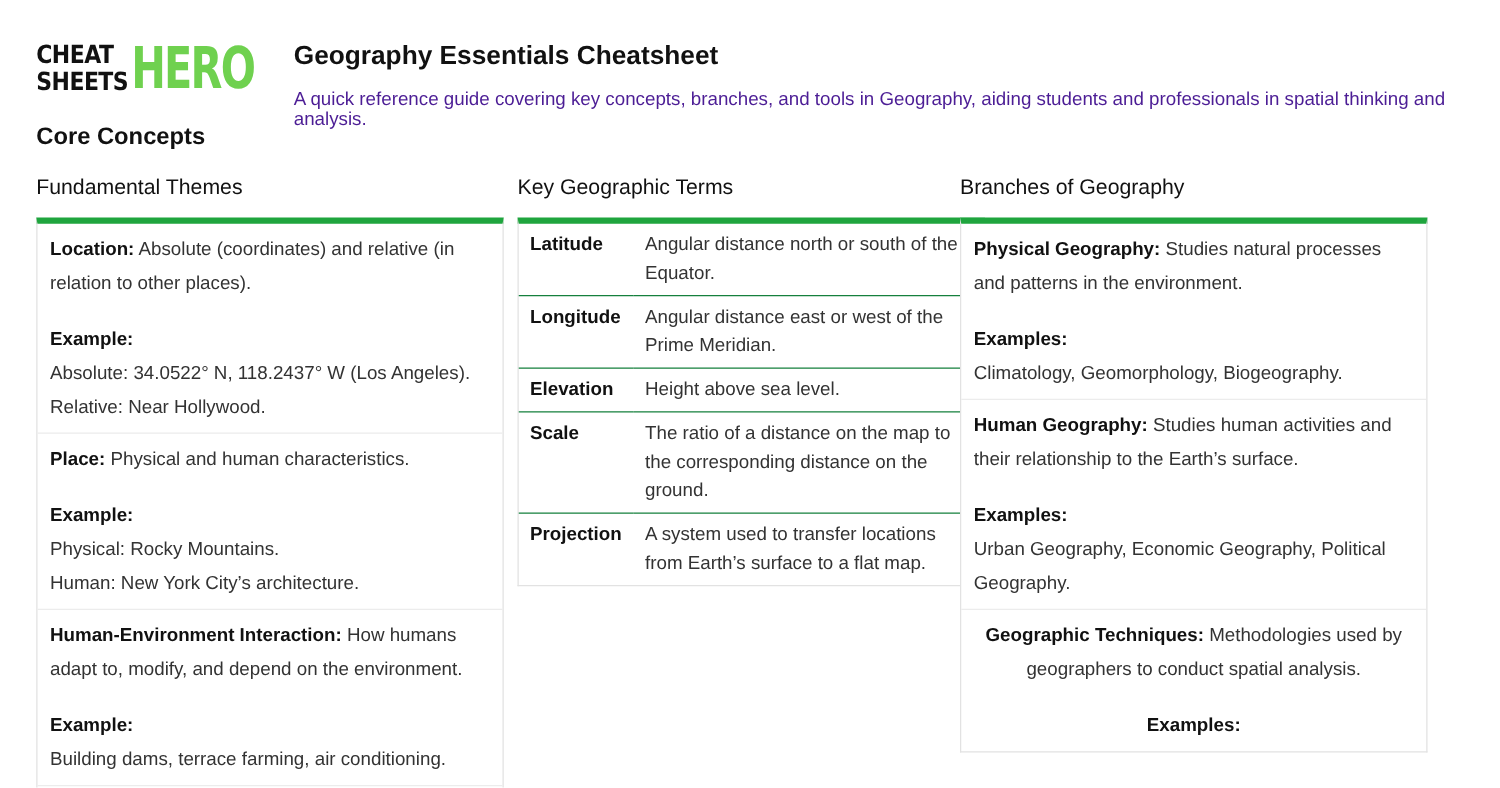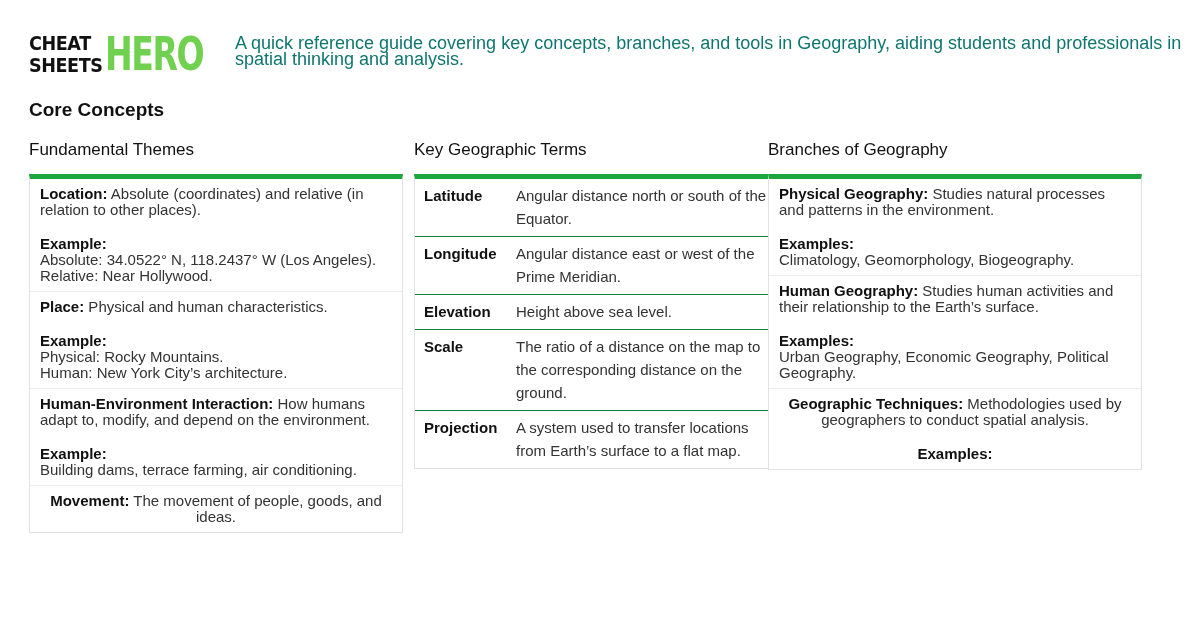--- a/index.html
+++ b/index.html
@@ -5,31 +5,31 @@
   * { box-sizing: border-box; margin: 0; padding: 0; }
   html, body { width: 1200px; height: 630px; overflow: hidden; background: #ffffff; }
   body { font-family: "Liberation Sans", "DejaVu Sans", sans-serif; color: #1a1a1a; position: relative; }
 
   .header { position: absolute; left: 29px; top: 30px; display: flex; align-items: flex-start; }
   .logo { display: flex; align-items: center; height: 48px; }
   .logo-left { display: flex; flex-direction: column; font-family: "DejaVu Sans", sans-serif; font-weight: 900; font-size: 20px; line-height: 22px; letter-spacing: -0.5px; color: #111; transform: scaleX(0.88); transform-origin: left center; margin-right: -8px; }
   .logo-hero { font-family: "DejaVu Sans", sans-serif; font-weight: 900; font-size: 46px; line-height: 46px; color: #6fd14f; letter-spacing: -2px; transform: scaleX(0.72); transform-origin: left center; margin-right: -24px; }
   .title-block { margin-left: 18px; margin-top: 2px; }
   .page-title { font-size: 21px; font-weight: bold; color: #111; line-height: 26px; }
-  .page-subtitle { font-size: 18px; color: #0f766e; margin-top: 3px; line-height: 16px; }
+  .page-subtitle { font-size: 15px; color: #4c1d95; margin-top: 14px; line-height: 16px; }
 
   .section-title { position: absolute; left: 29px; top: 99px; font-size: 19px; font-weight: bold; color: #111; }
 
   .col { position: absolute; top: 138px; width: 374px; }
   .col-1 { left: 29px; }
   .col-2 { left: 414px; }
   .col-3 { left: 768px; }
   .col-title { font-size: 17px; color: #111; height: 36px; line-height: 24px; }
   .card { border: 1px solid #e2e2e2; border-top: 5px solid #1fa53e; background: #fff; }
-  .item { padding: 7px 10px 7px 10px; border-bottom: 1px solid #ececec; font-size: 15px; line-height: 16px; color: #333; }
+  .item { padding: 7px 10px 7px 10px; border-bottom: 1px solid #ececec; font-size: 15px; line-height: 27px; color: #333; }
   .item:last-child { border-bottom: none; text-align: center; }
   .item b { color: #111; font-weight: bold; }
   .ex-label { margin-top: 18px; font-weight: bold; color: #111; }
 
   table.terms { width: 100%; border-collapse: collapse; font-size: 15px; line-height: 23px; color: #333; }
   table.terms td { vertical-align: top; padding: 5px 9px 6px 9px; border-bottom: 1px solid #15803d; }
   table.terms tr:last-child td { border-bottom: none; }
   table.terms td.term { font-weight: bold; color: #111; width: 92px; }
 </style>
 </head>
@@ -37,20 +37,21 @@
 
 <div class="header">
   <div class="logo">
     <div class="logo-left">
       <span>CHEAT</span>
       <span>SHEETS</span>
     </div>
     <div class="logo-hero">HERO</div>
   </div>
   <div class="title-block">
+    <div class="page-title">Geography Essentials Cheatsheet</div>
     <div class="page-subtitle">A quick reference guide covering key concepts, branches, and tools in Geography, aiding students and professionals in spatial thinking and analysis.</div>
   </div>
 </div>
 
 <div class="section-title">Core Concepts</div>
 
 <div class="col col-1">
   <div class="col-title">Fundamental Themes</div>
   <div class="card">
     <div class="item">

